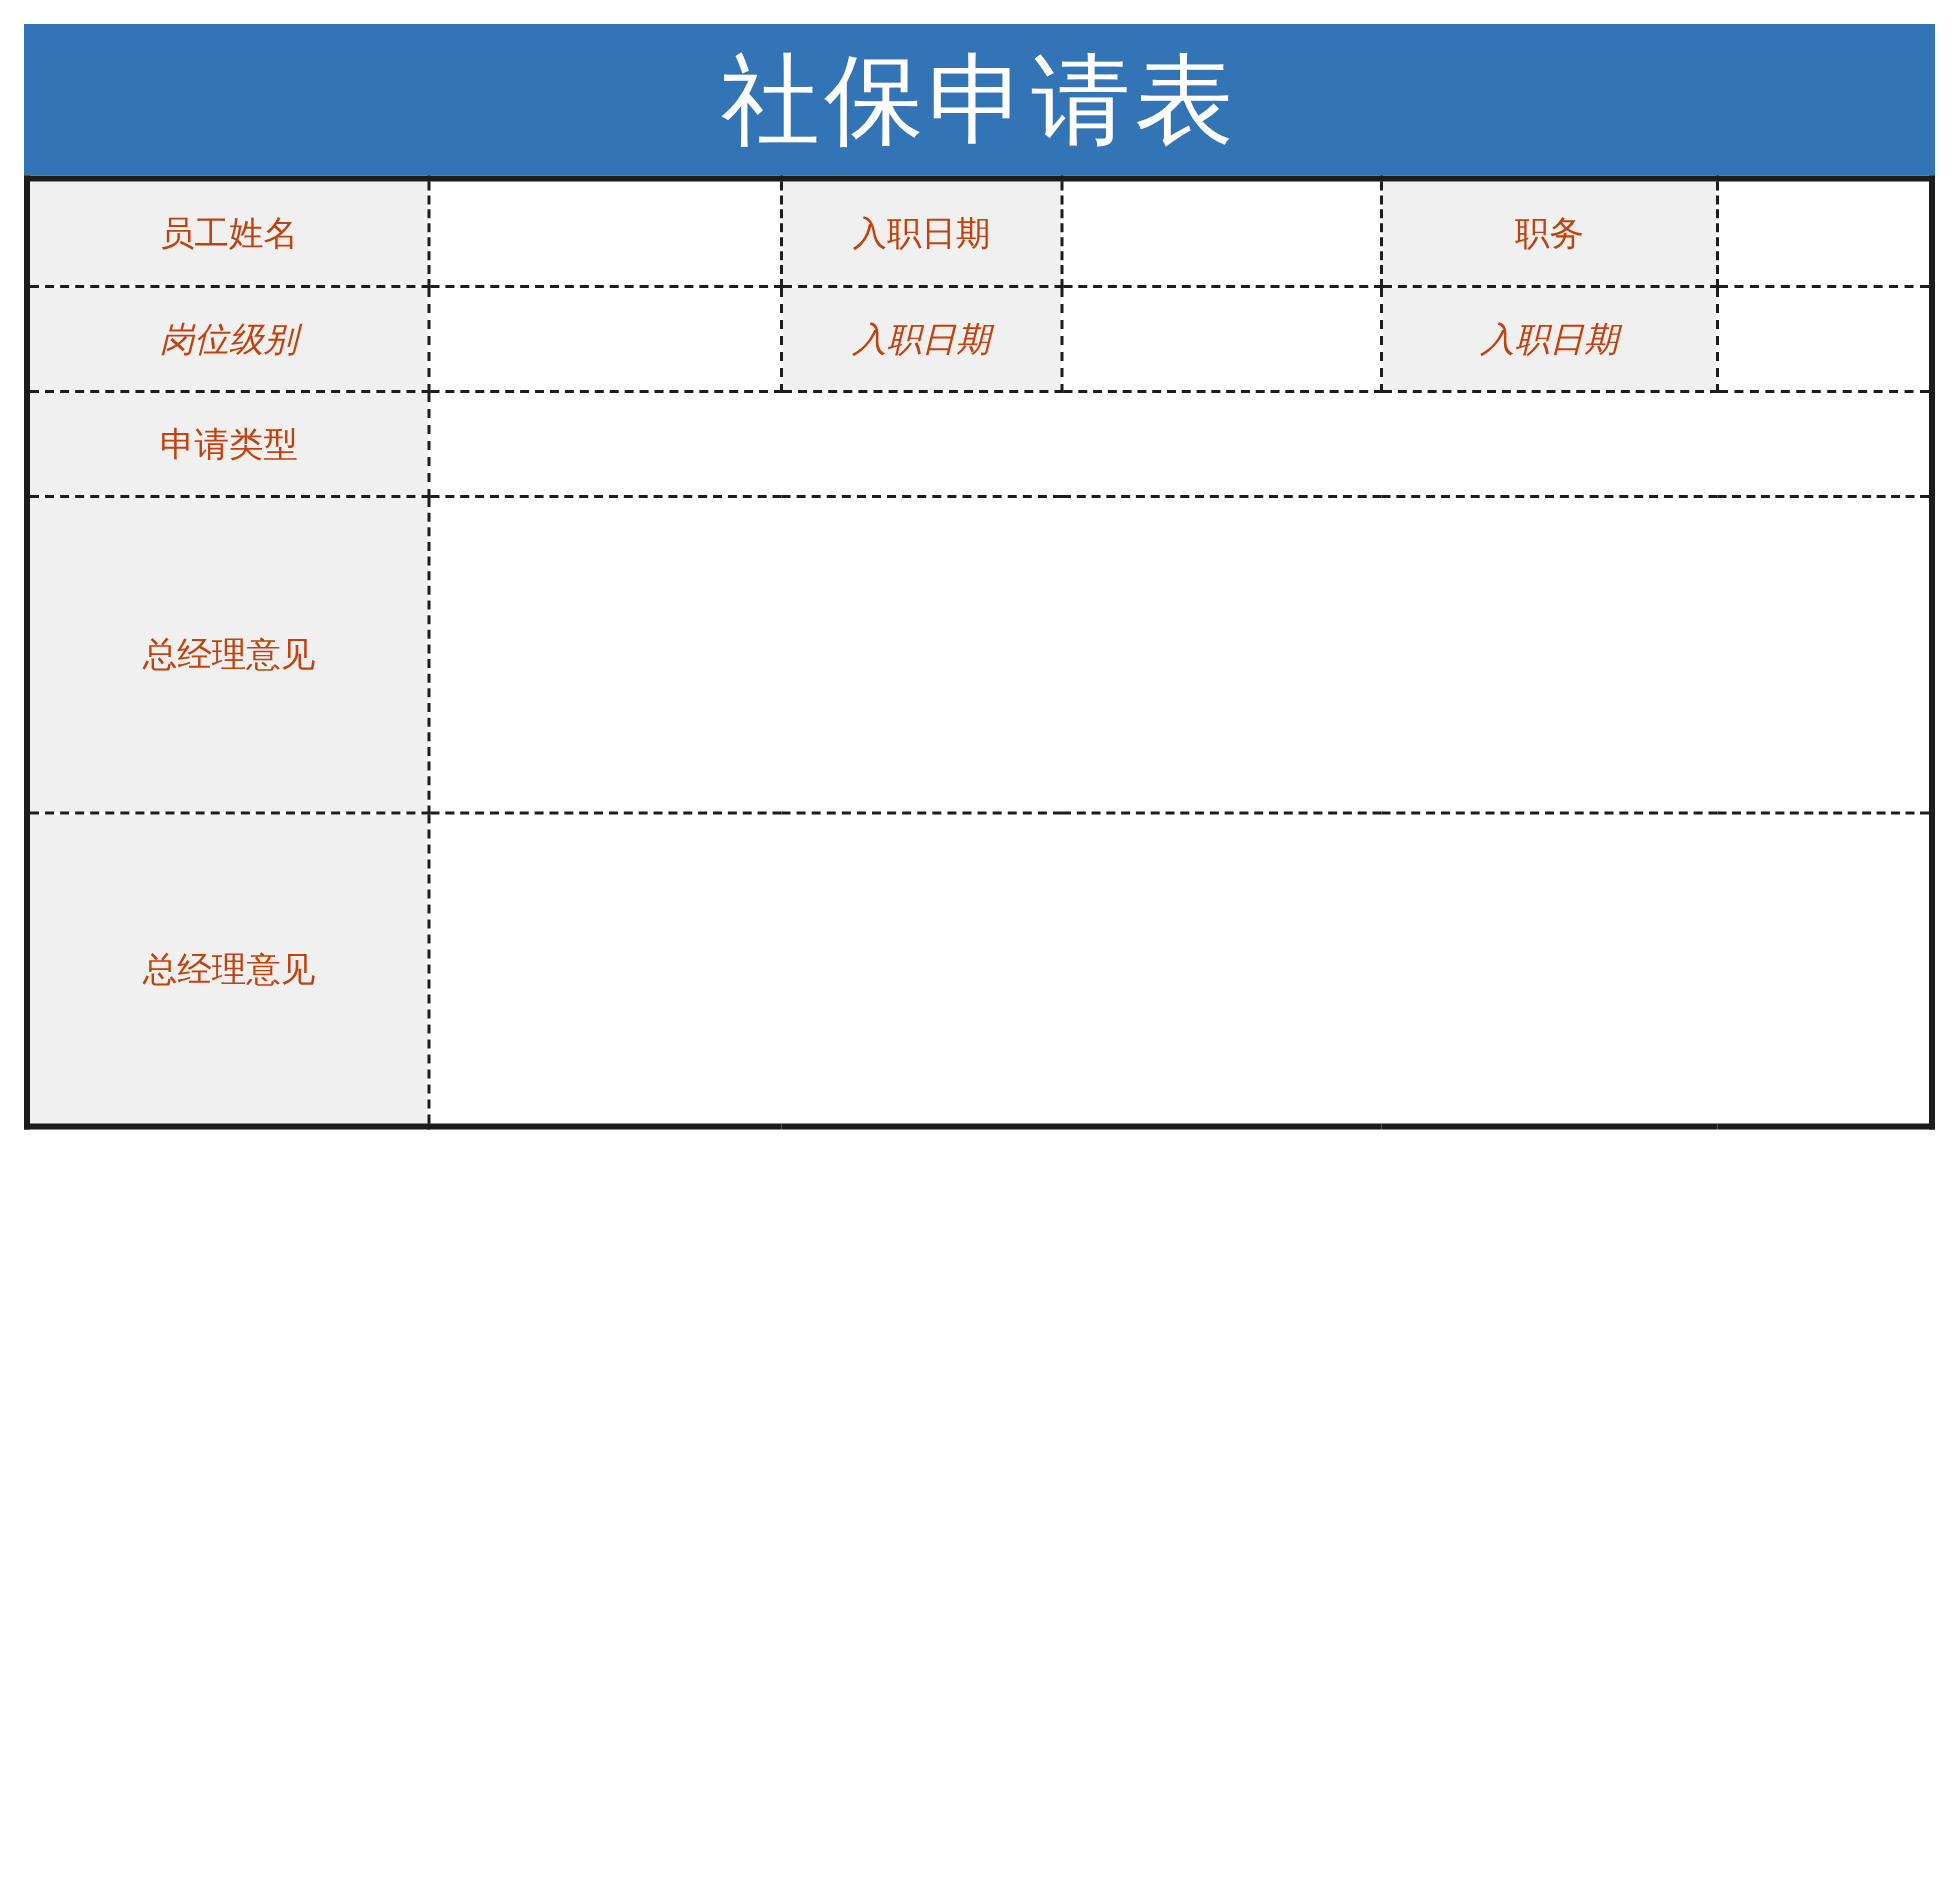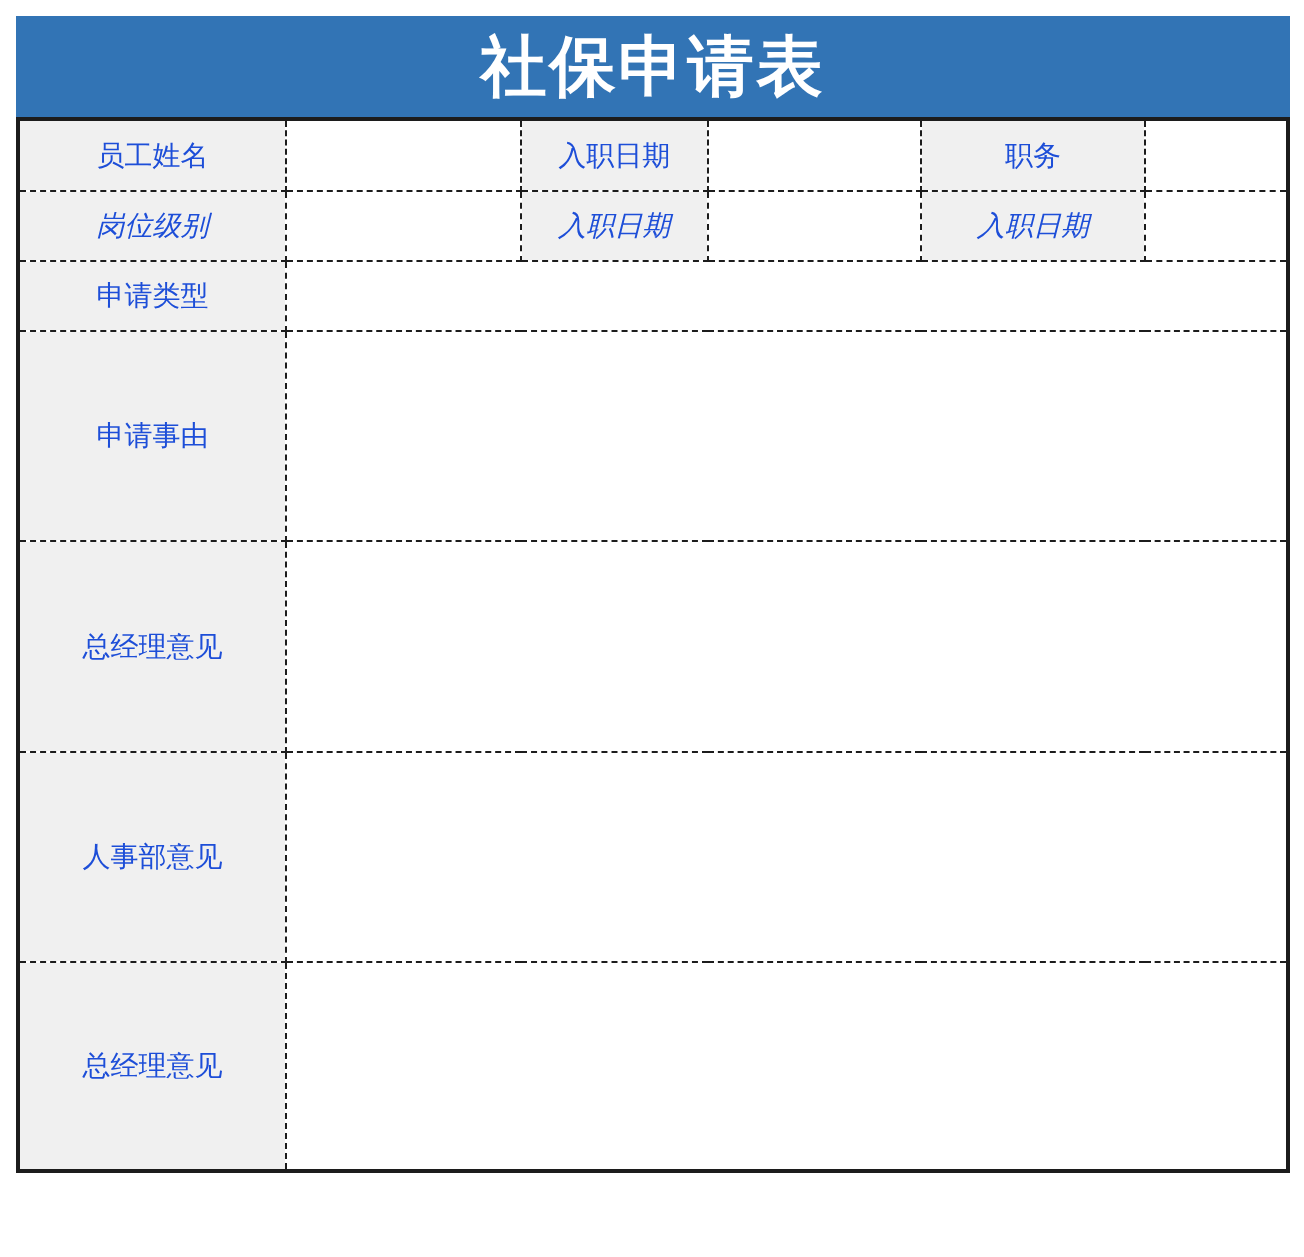--- a/index.html
+++ b/index.html
@@ -25,36 +25,36 @@
     height: 101px;
     background: var(--header-bg, #3274B5);
     display: flex;
     align-items: center;
     justify-content: center;
   }
   .banner h1 {
     margin: 0;
     color: var(--header-text, #FFFFFF);
     font-size: 66px;
-    font-weight: bold;
+    font-weight: normal;
     letter-spacing: 3px;
     line-height: 1;
   }
   table.form {
     width: 100%;
     border-collapse: collapse;
     table-layout: fixed;
     border: 4px solid var(--border, #1C1C1C);
     background: #FFFFFF;
   }
   table.form td {
     border: 2px dashed var(--border, #1C1C1C);
     vertical-align: middle;
-    font-size: 28px;
-    color: #1d4ed8;
+    font-size: 23px;
+    color: #c2410c;
     overflow: hidden;
     padding: 0 6px;
   }
   td.label {
     background: var(--label-bg, #F0F0F0);
     text-align: center;
   }
   td.value {
     background: #FFFFFF;
   }
@@ -99,30 +99,22 @@
         <td class="value"></td>
         <td class="label">入职日期</td>
         <td class="value"></td>
         <td class="label">入职日期</td>
         <td class="value"></td>
       </tr>
       <tr class="r4">
         <td class="label">申请类型</td>
         <td class="value" colspan="5"></td>
       </tr>
-      <tr class="r5">
-        <td class="label">申请事由</td>
-        <td class="value" colspan="5"></td>
-      </tr>
       <tr class="r6">
         <td class="label">总经理意见</td>
-        <td class="value" colspan="5"></td>
-      </tr>
-      <tr class="r7">
-        <td class="label">人事部意见</td>
         <td class="value" colspan="5"></td>
       </tr>
       <tr class="r8">
         <td class="label">总经理意见</td>
         <td class="value" colspan="5"></td>
       </tr>
     </tbody>
   </table>
 
 </div>

